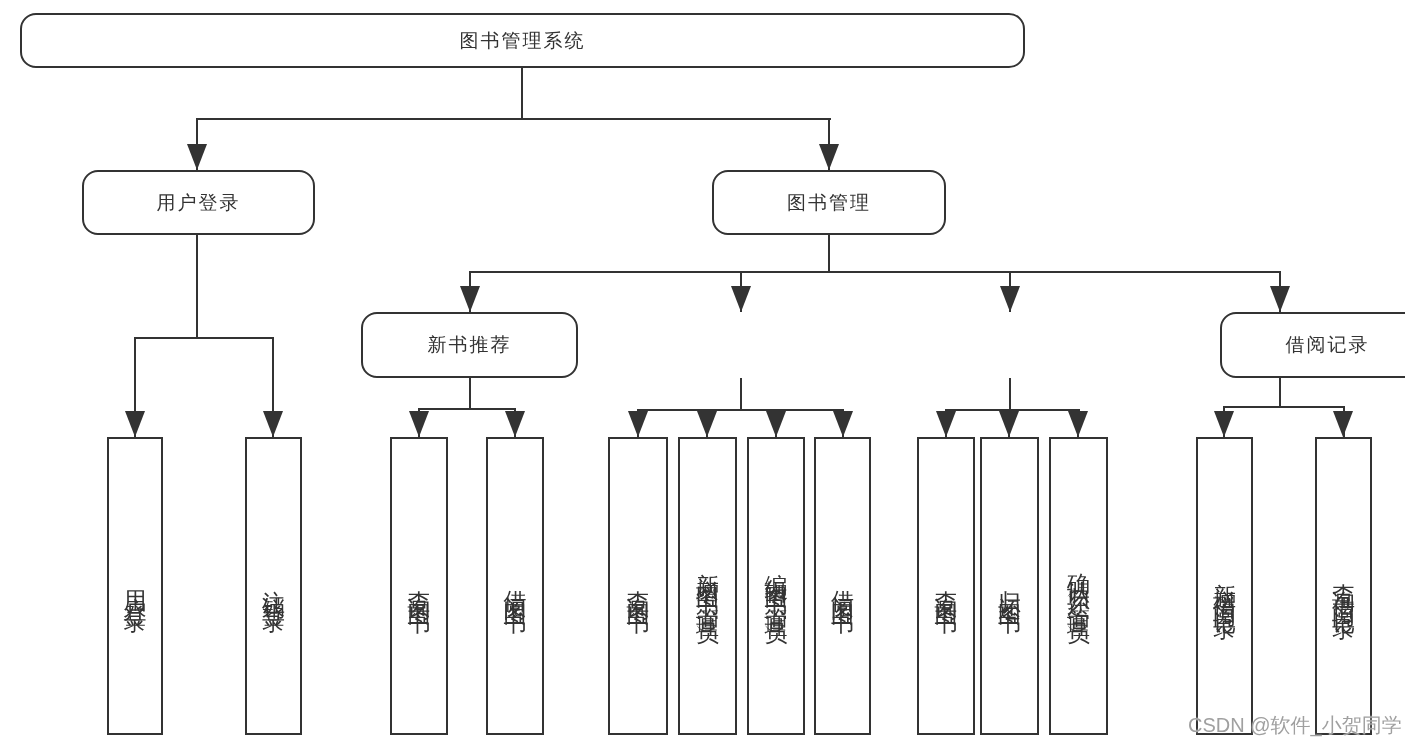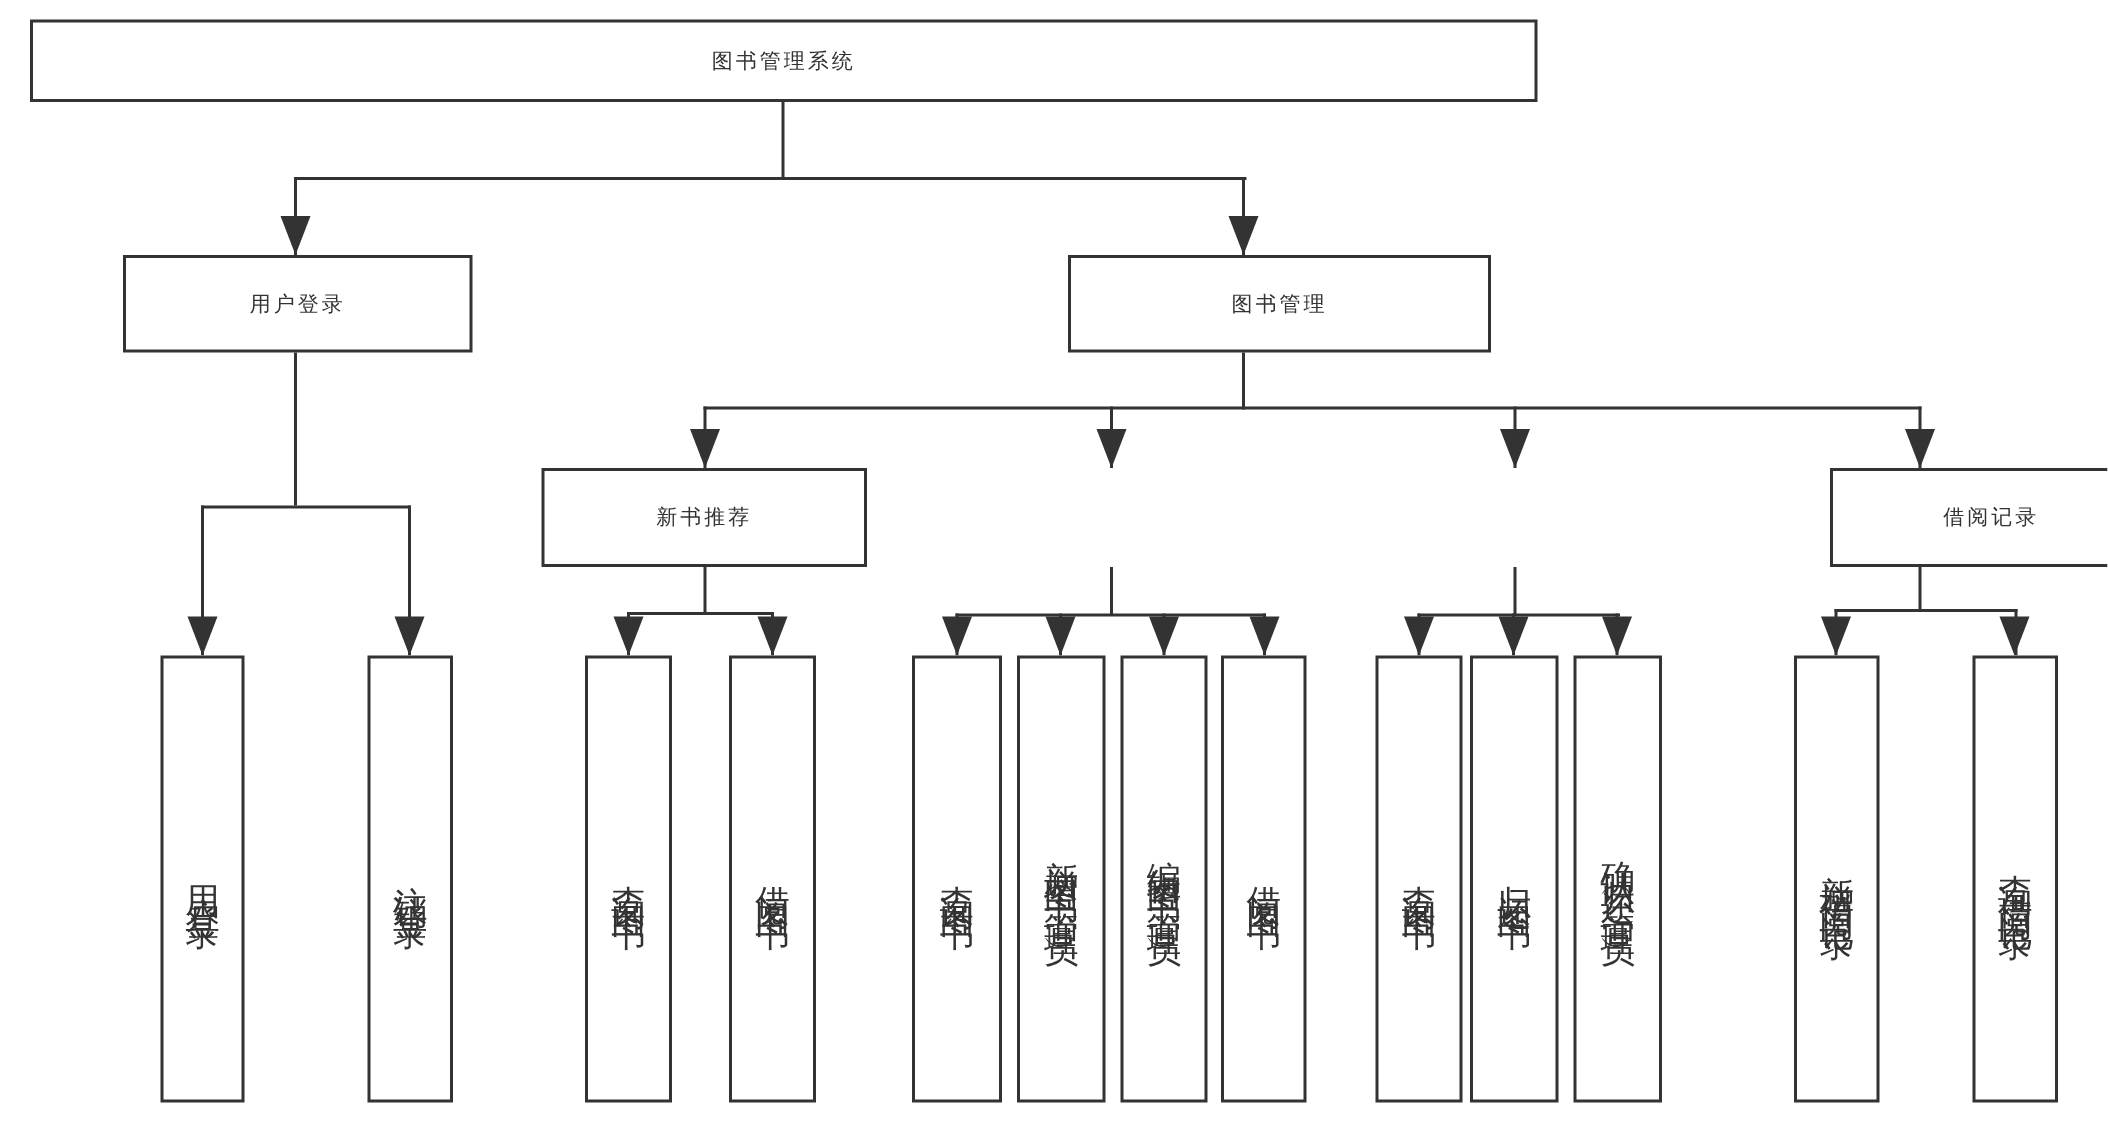--- a/index.html
+++ b/index.html
@@ -5,21 +5,21 @@
   html,body{margin:0;padding:0;background:#ffffff;}
   .canvas{
     position:relative;width:1405px;height:747px;background:#ffffff;
     font-family:"Liberation Sans", sans-serif;color:#333333;overflow:hidden;
   }
   .box{
     position:absolute;box-sizing:border-box;border:2px solid #333333;
     background:#ffffff;display:flex;align-items:center;justify-content:center;
     text-align:center;
   }
-  .hbox{font-size:14px;letter-spacing:2px;}
+  .hbox{font-size:19px;letter-spacing:2px;border-radius:16px;}
   .vbox{
     writing-mode:vertical-rl;text-orientation:mixed;
     font-size:23px;letter-spacing:7px;line-height:1;
   }
   .line{position:absolute;background:#333333;}
   .arrow{
     position:absolute;width:0;height:0;
     border-left:10px solid transparent;border-right:10px solid transparent;
     border-top:26px solid #333333;
   }
@@ -36,21 +36,21 @@
   <div class="box hbox" style="left:20px;top:13px;width:1005px;height:55px;">图书管理系统</div>
 
   <div class="line" style="left:521px;top:68px;width:2px;height:51px;"></div>
   <div class="line" style="left:196px;top:118px;width:635px;height:2px;"></div>
   <div class="line" style="left:196px;top:118px;width:2px;height:52px;"></div>
   <div class="line" style="left:828px;top:118px;width:2px;height:52px;"></div>
   <div class="arrow" style="left:187px;top:144px;"></div>
   <div class="arrow" style="left:819px;top:144px;"></div>
 
   <div class="box hbox" style="left:82px;top:170px;width:233px;height:65px;">用户登录</div>
-  <div class="box hbox" style="left:712px;top:170px;width:282px;height:65px;">图书管理</div>
+  <div class="box hbox" style="left:712px;top:170px;width:234px;height:65px;">图书管理</div>
 
   <div class="line" style="left:196px;top:235px;width:2px;height:102px;"></div>
   <div class="line" style="left:134px;top:337px;width:140px;height:2px;"></div>
   <div class="line" style="left:134px;top:337px;width:2px;height:100px;"></div>
   <div class="line" style="left:272px;top:337px;width:2px;height:100px;"></div>
   <div class="arrow" style="left:125px;top:411px;"></div>
   <div class="arrow" style="left:263px;top:411px;"></div>
 
   <div class="line" style="left:828px;top:235px;width:2px;height:38px;"></div>
   <div class="line" style="left:469px;top:271px;width:812px;height:2px;"></div>
@@ -111,14 +111,15 @@
   <div class="box vbox" style="left:747px;top:437px;width:58px;height:298px;">编辑图书（管理员）</div>
   <div class="box vbox" style="left:814px;top:437px;width:57px;height:298px;">借阅图书</div>
 
   <div class="box vbox" style="left:917px;top:437px;width:58px;height:298px;">查询图书</div>
   <div class="box vbox" style="left:980px;top:437px;width:59px;height:298px;">归还图书</div>
   <div class="box vbox" style="left:1049px;top:437px;width:59px;height:298px;">确认归还（管理员）</div>
 
   <div class="box vbox" style="left:1196px;top:437px;width:57px;height:298px;">新增借阅记录</div>
   <div class="box vbox" style="left:1315px;top:437px;width:57px;height:298px;">查询借阅记录</div>
 
+  <div class="watermark">CSDN @软件_小贺同学</div>
 
 </div>
 
 </body></html>

